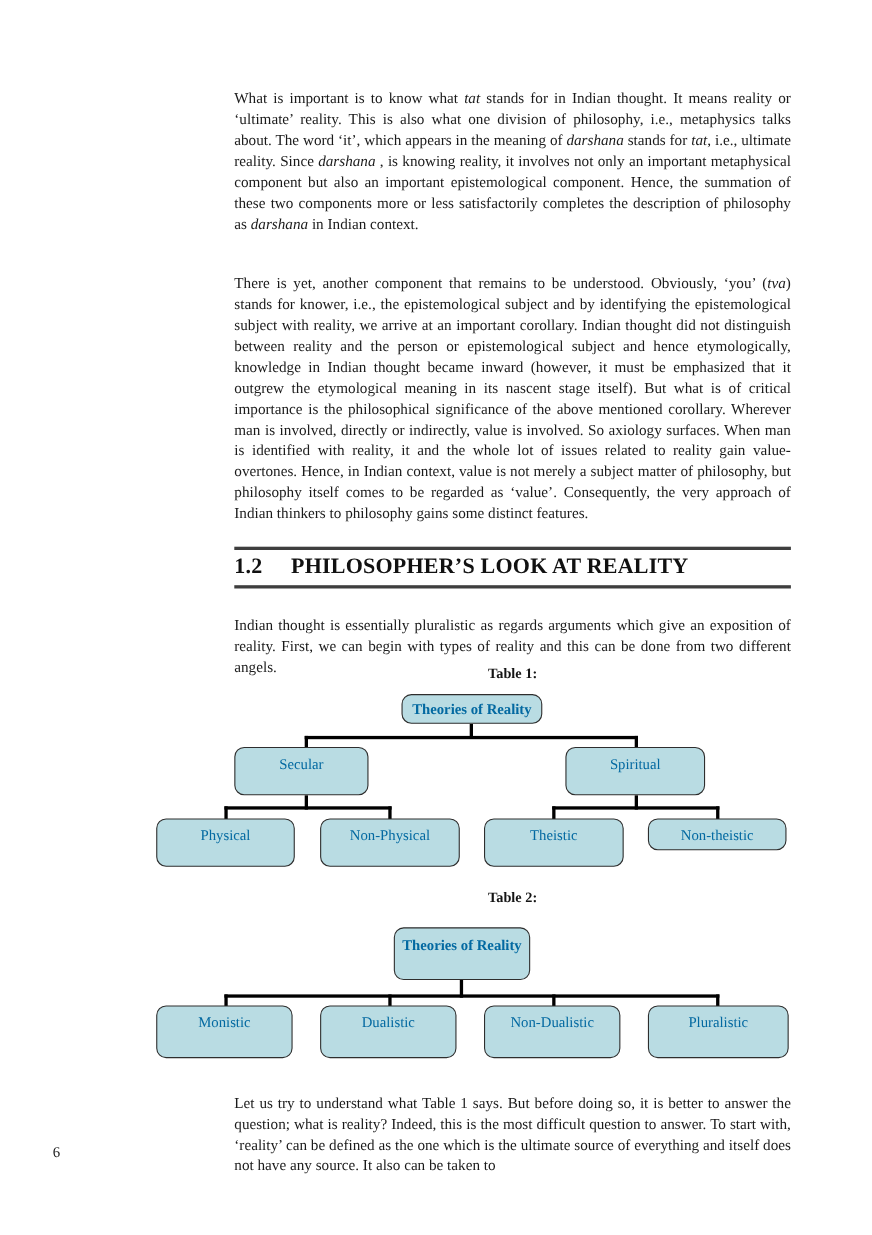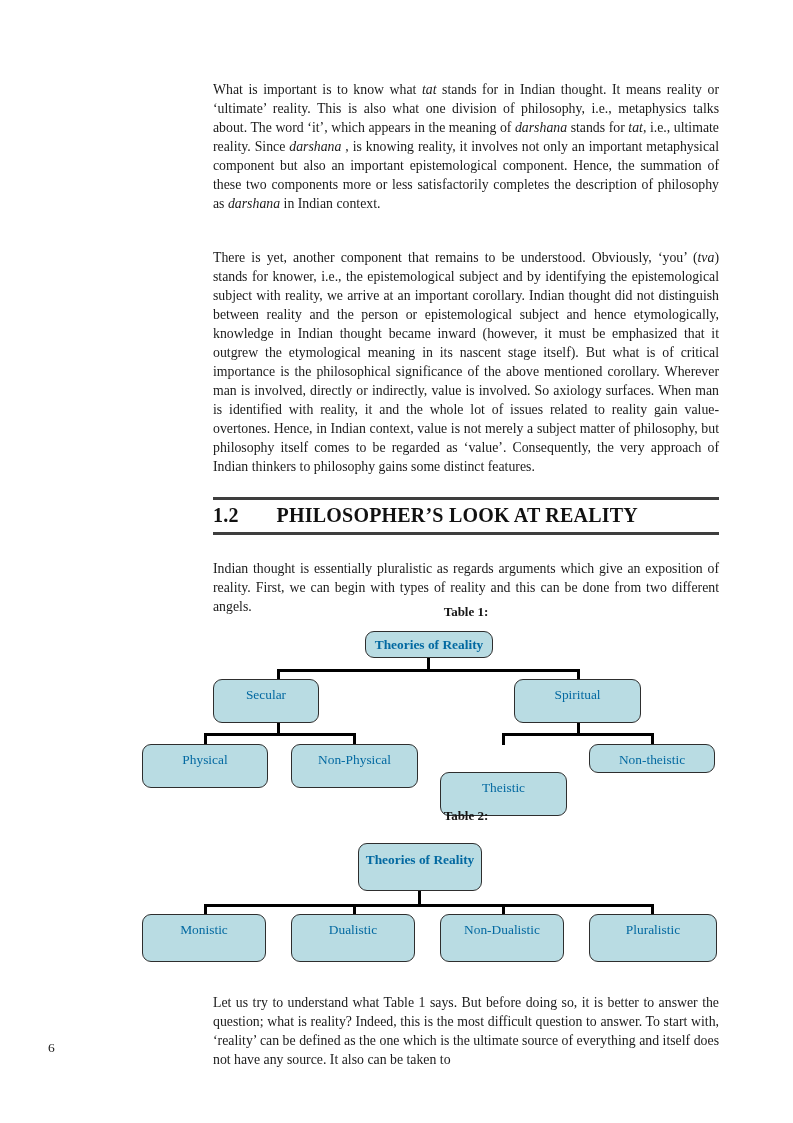--- a/index.html
+++ b/index.html
@@ -19,46 +19,46 @@
   .body-text i { font-style:italic; }
   .p1 { top:66px; }
   .p2 { top:234px; }
   .p3 { top:545px; }
   .p4 { top:979px; }
   .heading {
     position:absolute; left:213px; top:497px; width:506px;
     border-top:3.5px solid #3e3e3e; border-bottom:3.5px solid #3e3e3e;
     padding:4px 0 5px 0; box-sizing:border-box;
   }
-  .heading-inner { display:flex; gap:38px; font-weight:bold; font-size:20px; line-height:23px; letter-spacing:0.2px; color:#111; }
+  .heading-inner { display:flex; gap:26px; font-weight:bold; font-size:20px; line-height:23px; letter-spacing:0.2px; color:#111; }
   .tbl-label {
     position:absolute; left:213px; width:506px; text-align:center;
     font-weight:bold; font-size:13px; color:#151515;
   }
   .tbl1-label { top:604px; }
   .tbl2-label { top:808px; }
   .tbox {
     position:absolute; box-sizing:border-box;
     background:var(--box-fill, #b9dce3);
     border:1.4px solid #2e2e2e; border-radius:9px;
     display:flex; justify-content:center;
     font-size:13.4px; color:#0369a1;
   }
   .tbox-top { align-items:flex-start; padding-top:7px; }
   .tbox-center { align-items:center; }
   .tbox-bold { font-weight:bold; text-align:center; }
   .nowrap { white-space:nowrap; }
   .conn { position:absolute; background:#000; }
   
   .t1-root        { left:365px; top:631px; width:128px; height:27px; }
-  .t1-secular     { left:213px; top:679px; width:106px; height:44px;text-align:center; }
+  .t1-secular     { left:213px; top:679px; width:122px; height:44px;text-align:center; }
   .t1-spiritual   { left:514px; top:679px; width:127px; height:44px; }
   .t1-physical    { left:142px; top:744px; width:126px; height:44px; }
   .t1-nonphysical { left:291px; top:744px; width:127px; height:44px; }
-  .t1-theistic    { left:440px; top:772px; width:127px; height:44px; }
+  .t1-theistic    { left:440px; top:744px; width:127px; height:44px; }
   .t1-nontheistic { left:589px; top:744px; width:126px; height:29px; }
   .c-t1-rootv  { left:427px; top:658px; width:3px;  height:13px; }
   .c-t1-h1     { left:277px; top:669px; width:303px; height:3px; }
   .c-t1-s1     { left:277px; top:669px; width:3px;  height:11px; }
   .c-t1-s2     { left:577px; top:669px; width:3px;  height:11px; }
   .c-t1-secv   { left:277px; top:723px; width:3px;  height:13px; }
   .c-t1-h2     { left:204px; top:733px; width:152px; height:3px; }
   .c-t1-s3     { left:204px; top:733px; width:3px;  height:12px; }
   .c-t1-s4     { left:353px; top:733px; width:3px;  height:12px; }
   .c-t1-spiv   { left:577px; top:723px; width:3px;  height:13px; }

